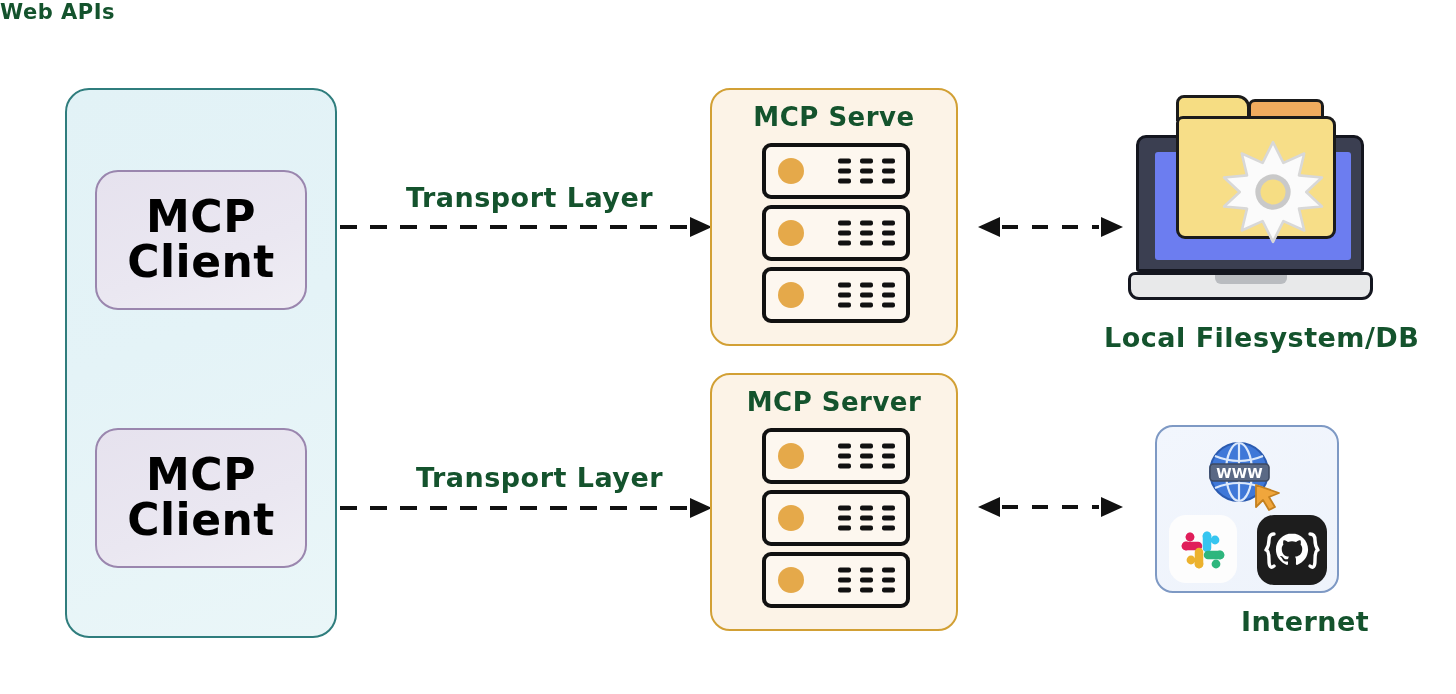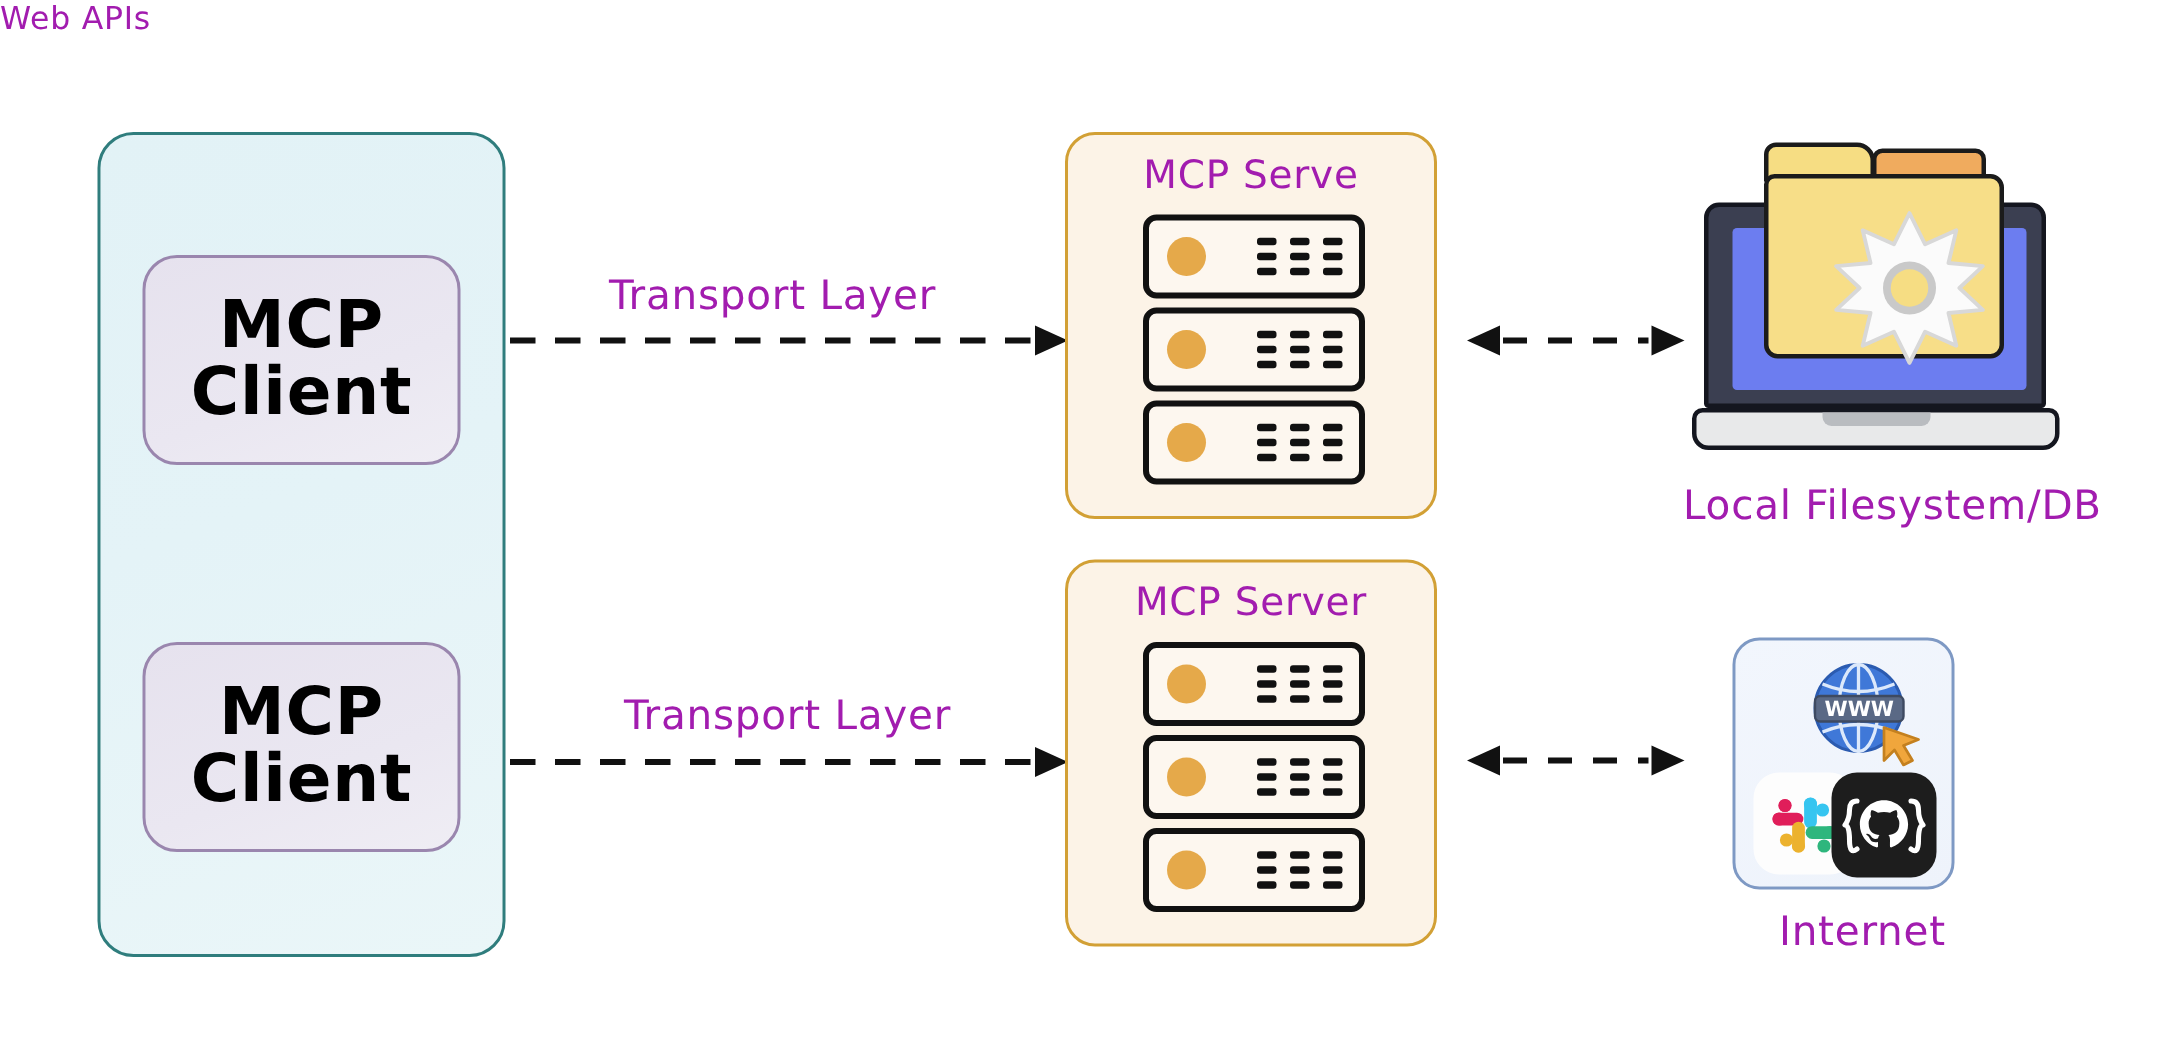--- a/index.html
+++ b/index.html
@@ -7,21 +7,21 @@
   body{
     font-family:"DejaVu Sans","Liberation Sans",sans-serif;
     width:1456px;height:694px;position:relative;overflow:hidden;
   }
   .stage{position:absolute;left:0;top:0;width:1456px;height:694px;}
   .abs{position:absolute;}
 
   
   .label{
     font-family:"DejaVu Sans","Liberation Sans",sans-serif;
-    color:#a21caf;font-weight:400;white-space:nowrap;
+    color:#14532d;font-weight:700;white-space:nowrap;
     letter-spacing:.5px;
   }
   .title-host{font-size:31px;left:100px;top:40px;}
   .title-server{font-size:26px;}
   .cap{font-size:27px;}
   .cap-small{font-size:21px;}
   .client-text{
     font-size:44px;line-height:1.02;text-align:center;font-weight:700;
     letter-spacing:.5px;
   }
@@ -105,36 +105,36 @@
   }
   .fold-body{
     position:absolute;left:0;top:21px;width:160px;height:123px;
     background:#f7de88;border:3px solid #1b1b1b;border-radius:7px 9px 9px 9px;
     box-sizing:border-box;
   }
   .gear{position:absolute;left:45px;top:45px;width:104px;height:104px;}
 
   
   .net-box{
-    left:1155px;top:425px;width:148px;height:168px;
+    left:1155px;top:425px;width:184px;height:168px;
     background:linear-gradient(150deg,#f2f6fd 0%,#eef3fb 100%);
     border:2.5px solid #7e99c4;border-radius:18px;box-sizing:border-box;
   }
   .globe{position:absolute;left:42px;top:12px;width:86px;height:72px;}
   .slack-tile{
     position:absolute;left:12px;top:88px;width:68px;height:68px;
     background:#fdfdfd;border-radius:17px;
   }
   .gh-tile{
     position:absolute;right:10px;top:88px;width:70px;height:70px;
     background:#1d1d1d;border-radius:17px;
   }
 
-  .cap-local{left:1104px;top:322px;margin-left:18px;}
-  .cap-internet{left:1186px;top:606px;}
+  .cap-local{left:1104px;top:322px;}
+  .cap-internet{left:1241px;top:606px;}
   .cap-transport-1{left:406px;top:182px;}
   .cap-transport-2{left:416px;top:462px;}
 </style>
 </head>
 <body>
 
 <div class="stage">
 
 
   <div class="abs host-box"></div>

